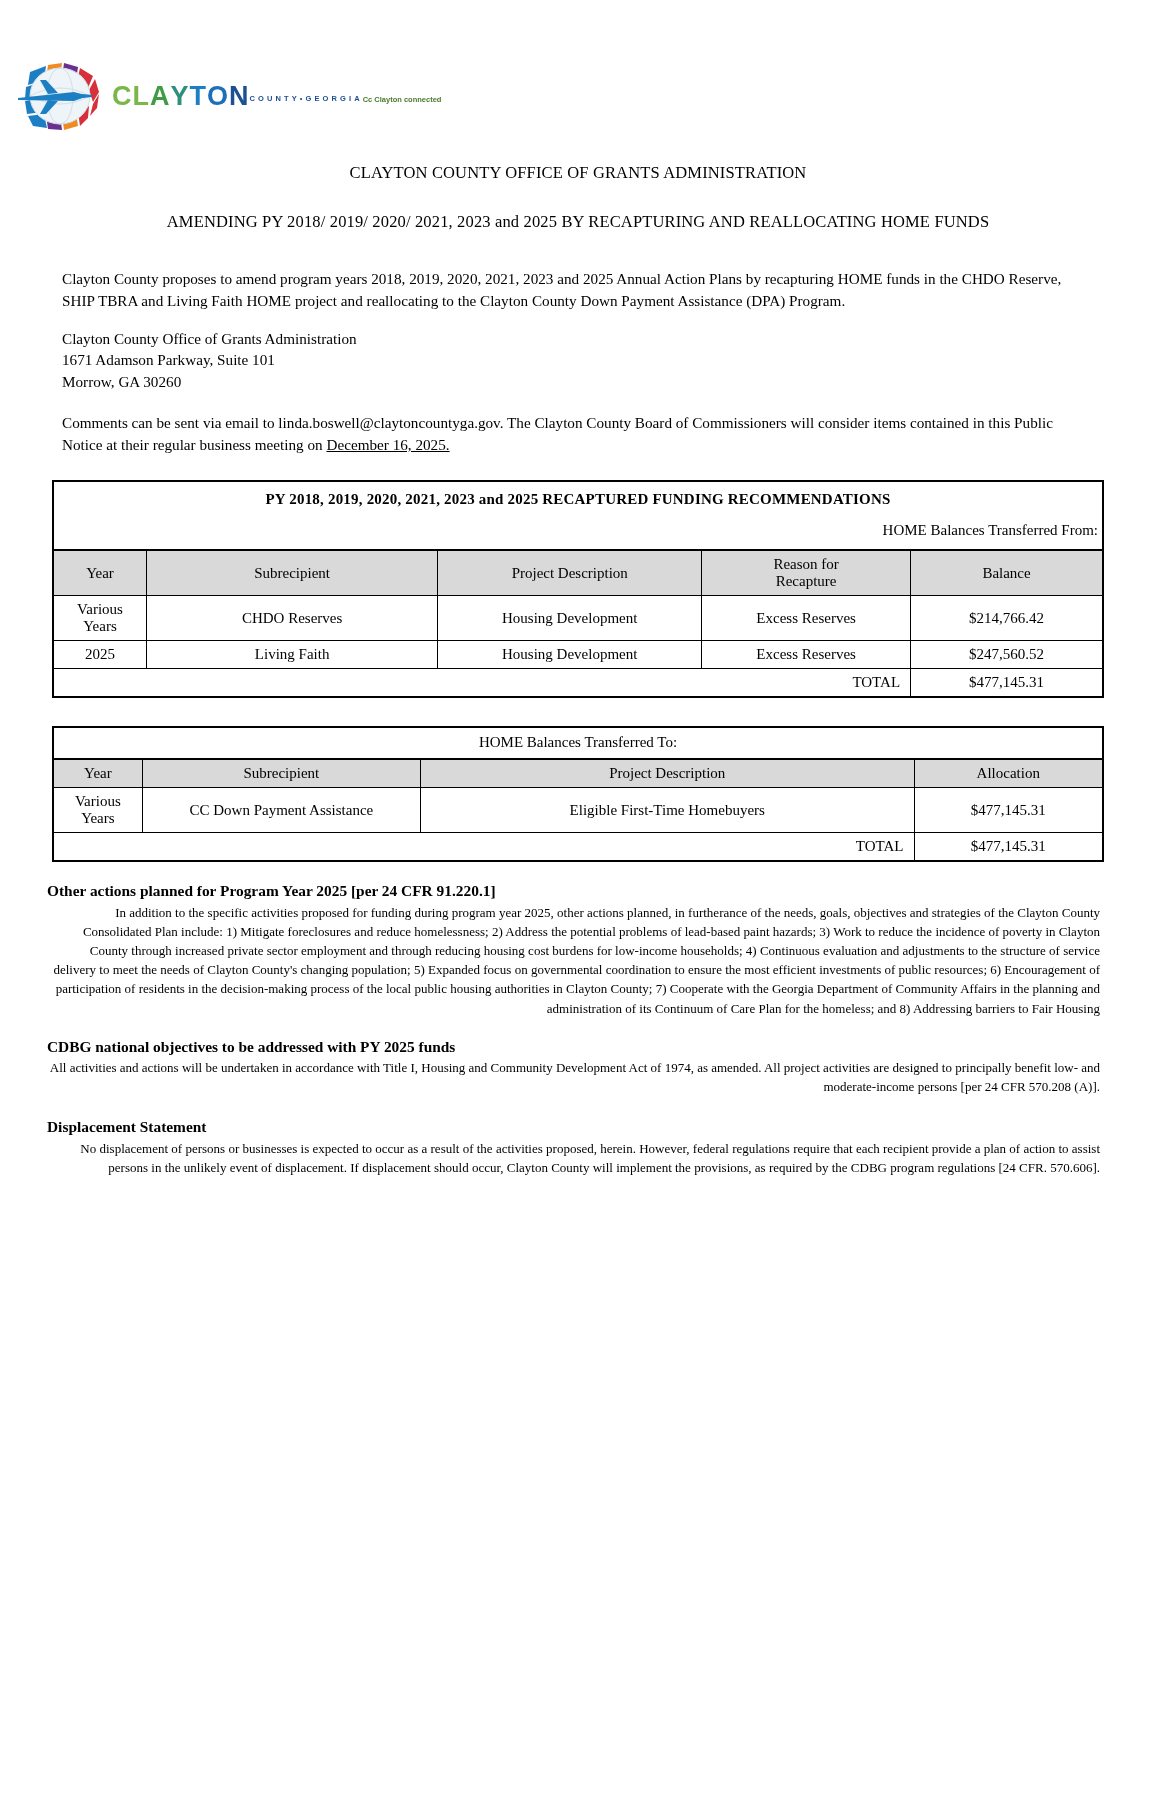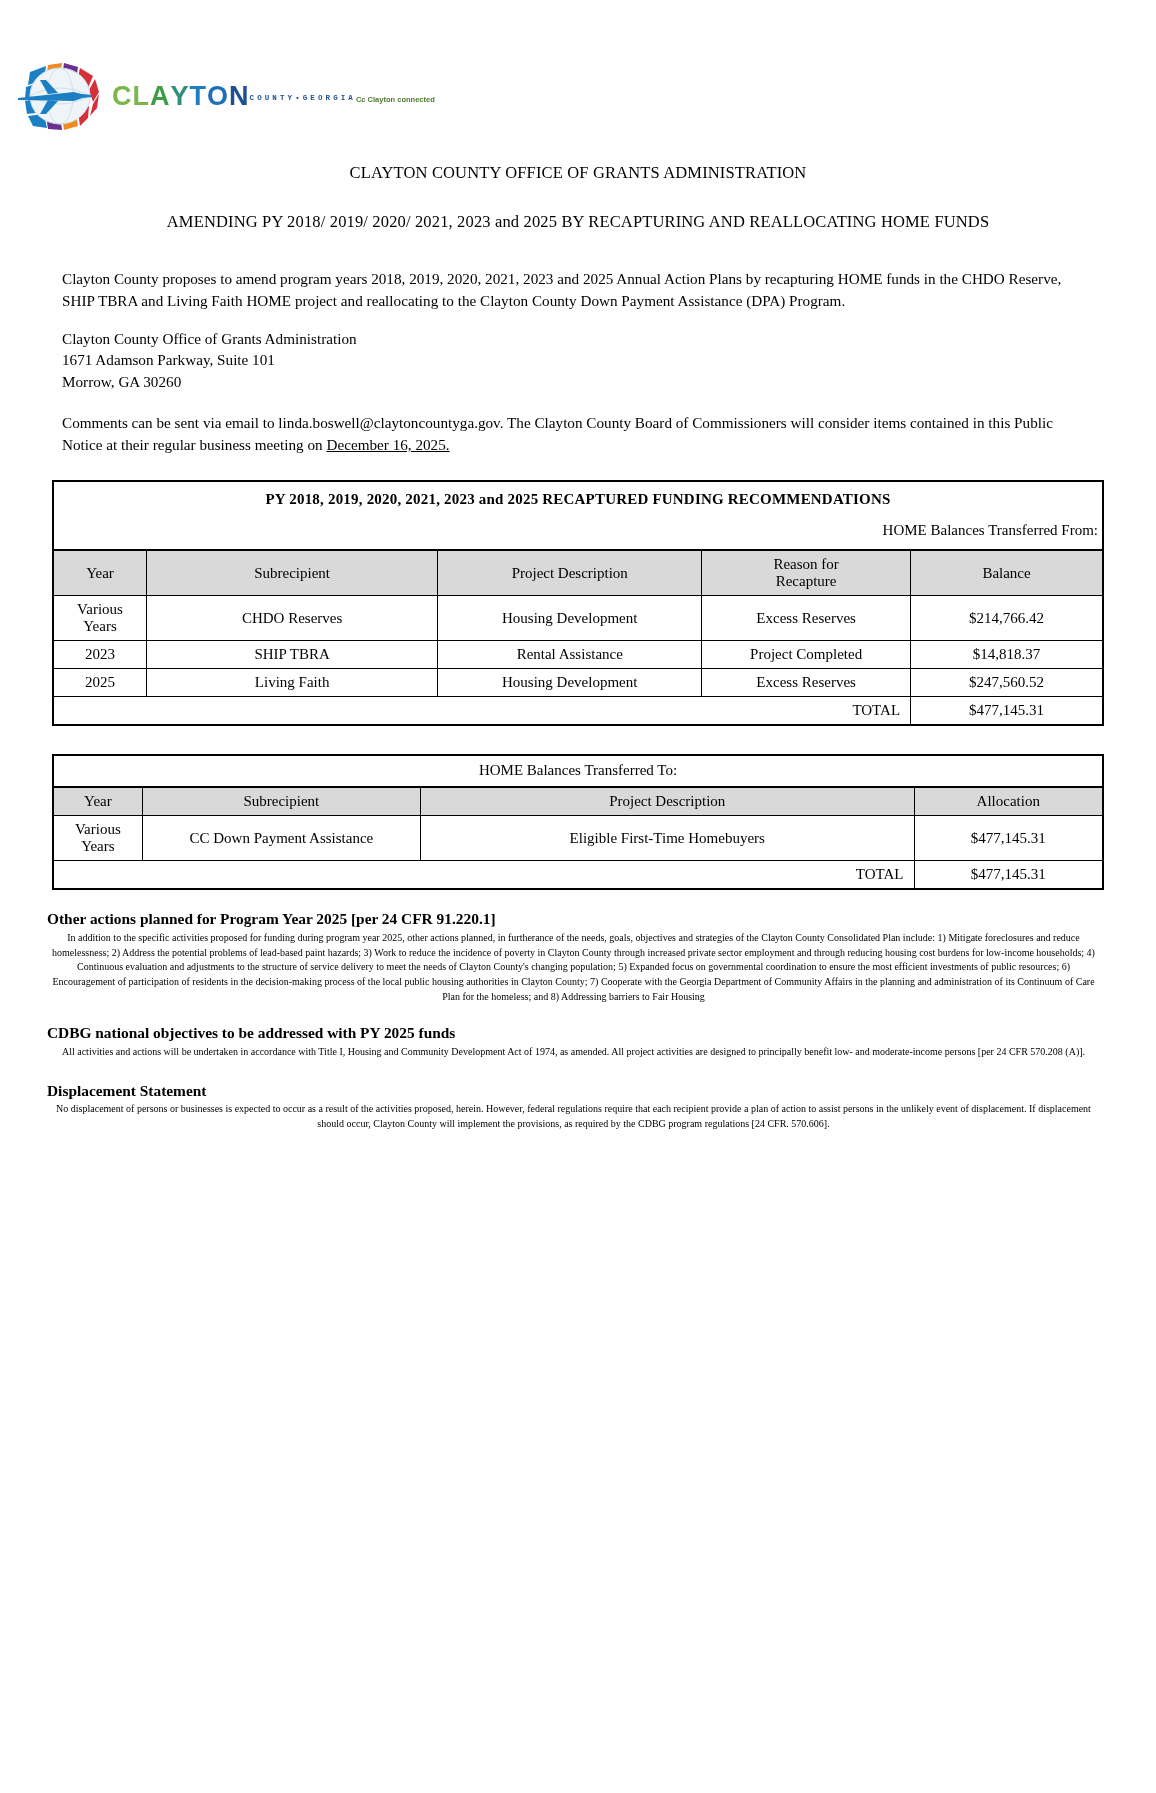--- a/index.html
+++ b/index.html
@@ -40,21 +40,21 @@
   .logo-wordmark {
     margin-top: -2px;
     font-family: "Liberation Sans", sans-serif;
     font-weight: bold;
     font-size: 27px;
     letter-spacing: 1px;
     line-height: 1;
   }
   .logo-wordmark span { display: inline-block; }
   .logo-sub {
-    font-family: Liberation Mono, monospace;
+    font-family: Liberation Sans, sans-serif;
     font-size: 7.5px;
     letter-spacing: 3.1px;
     color: #1d4f91;
     margin-top: 2px;
     font-weight: bold;
   }
   .logo-tag {
     font-family: "Liberation Sans", sans-serif;
     font-size: 7.5px;
     color: #4a7a2c;
@@ -152,24 +152,24 @@
     margin-top: 18px;
   }
   .sec { margin-bottom: 18px; }
   .sec h3 {
     font-size: 15.4px;
     font-weight: bold;
     margin: 0 0 1px 0;
     line-height: 1.4;
   }
   .sec p {
-    font-size: 10px;
+    font-size: 13px;
     line-height: 1.47;
     margin: 0;
-    text-align: center;
+    text-align: right;
   }
   .sec.displacement { margin-top: 20px; }
 </style>
 </head>
 <body>
 
 <div class="page">
 
   <div class="logo-block">
     <div class="logo-mark">
@@ -260,27 +260,20 @@
           <td>
             <div>Various</div>
             <div>Years</div>
           </td>
           <td>CHDO Reserves</td>
           <td>Housing Development</td>
           <td>Excess Reserves</td>
           <td class="amount">$214,766.42</td>
         </tr>
 
-        <tr>
-          <td>2023</td>
-          <td>SHIP TBRA</td>
-          <td>Rental Assistance</td>
-          <td>Project Completed</td>
-          <td class="amount">$14,818.37</td>
-        </tr>
 
         <tr>
           <td>2025</td>
           <td>Living Faith</td>
           <td>Housing Development</td>
           <td>Excess Reserves</td>
           <td class="amount">$247,560.52</td>
         </tr>
 
         <tr class="total-row">

